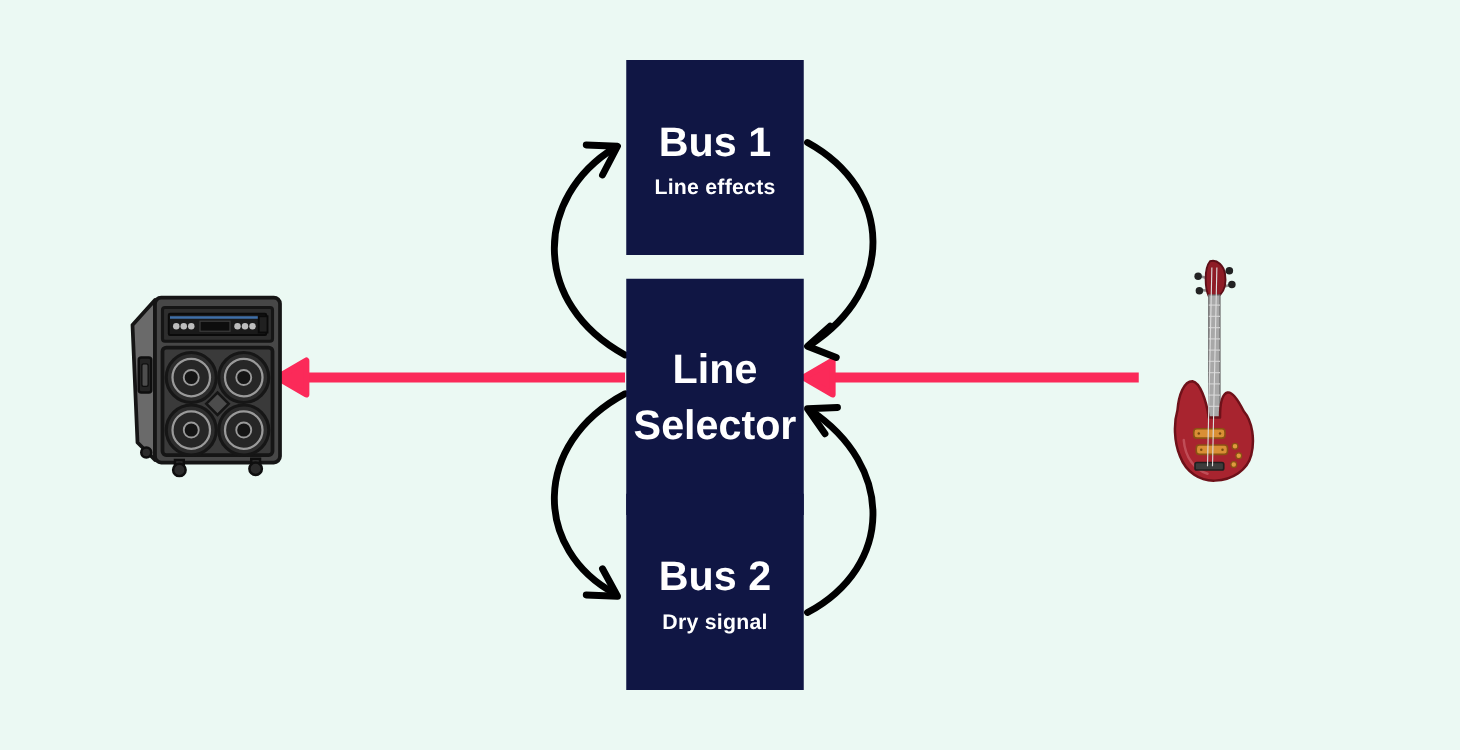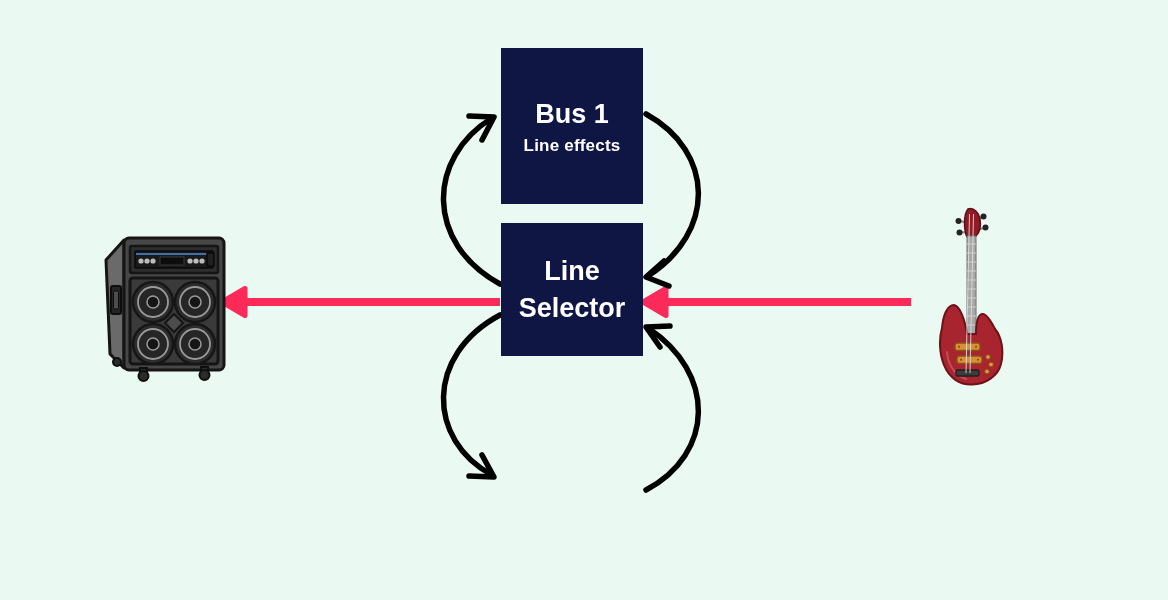--- a/index.html
+++ b/index.html
@@ -11,23 +11,23 @@
     font-family:"Liberation Sans",sans-serif;
   }
   .layer{position:absolute;left:0;top:0;}
   .node{
     position:absolute;left:501px;width:142px;
     background:#101644;color:#ffffff;
     display:flex;flex-direction:column;align-items:center;justify-content:center;
     text-align:center;font-weight:700;
   }
   .node-bus1{top:48px;height:156px;}
-  .node-ls{top:223px;height:133px;}
+  .node-ls{top:223px;height:189px;}
   .node-bus2{top:395px;height:157px;}
-  .node-title{font-size:27px;line-height:1.35;padding:0 8px;}
+  .node-title{font-size:33px;line-height:1.35;padding:0 8px;}
   .node-sub{font-size:17px;margin-top:4px;letter-spacing:.2px;}
 </style>
 </head>
 <body>
 
 <div class="canvas">
 
   <svg class="layer" width="1168" height="600" viewBox="0 0 1168 600">
 
     <g>
@@ -63,20 +63,24 @@
 
   <div class="node node-bus1">
     <div class="node-title">Bus 1</div>
     <div class="node-sub">Line effects</div>
   </div>
 
   <div class="node node-ls">
     <div class="node-title">Line Selector</div>
   </div>
 
+  <div class="node node-bus2">
+    <div class="node-title">Bus 2</div>
+    <div class="node-sub">Dry signal</div>
+  </div>
 
   <svg class="layer" style="left:100px;top:226px" width="134" height="156" viewBox="0 0 134 156">
 
     <polygon points="6,34 24,14 24,142 10,128" fill="#6a6a6a" stroke="#151515" stroke-width="3" stroke-linejoin="round"></polygon>
 
     <rect x="11" y="60" width="10" height="28" rx="2" fill="#242424" stroke="#0e0e0e" stroke-width="2"></rect>
     <rect x="13.5" y="65" width="5" height="18" rx="1.5" fill="#4d4d4d" stroke="#0e0e0e" stroke-width="1"></rect>
 
     <rect x="24" y="12" width="100" height="132" rx="5" fill="#474747" stroke="#151515" stroke-width="3"></rect>
 

